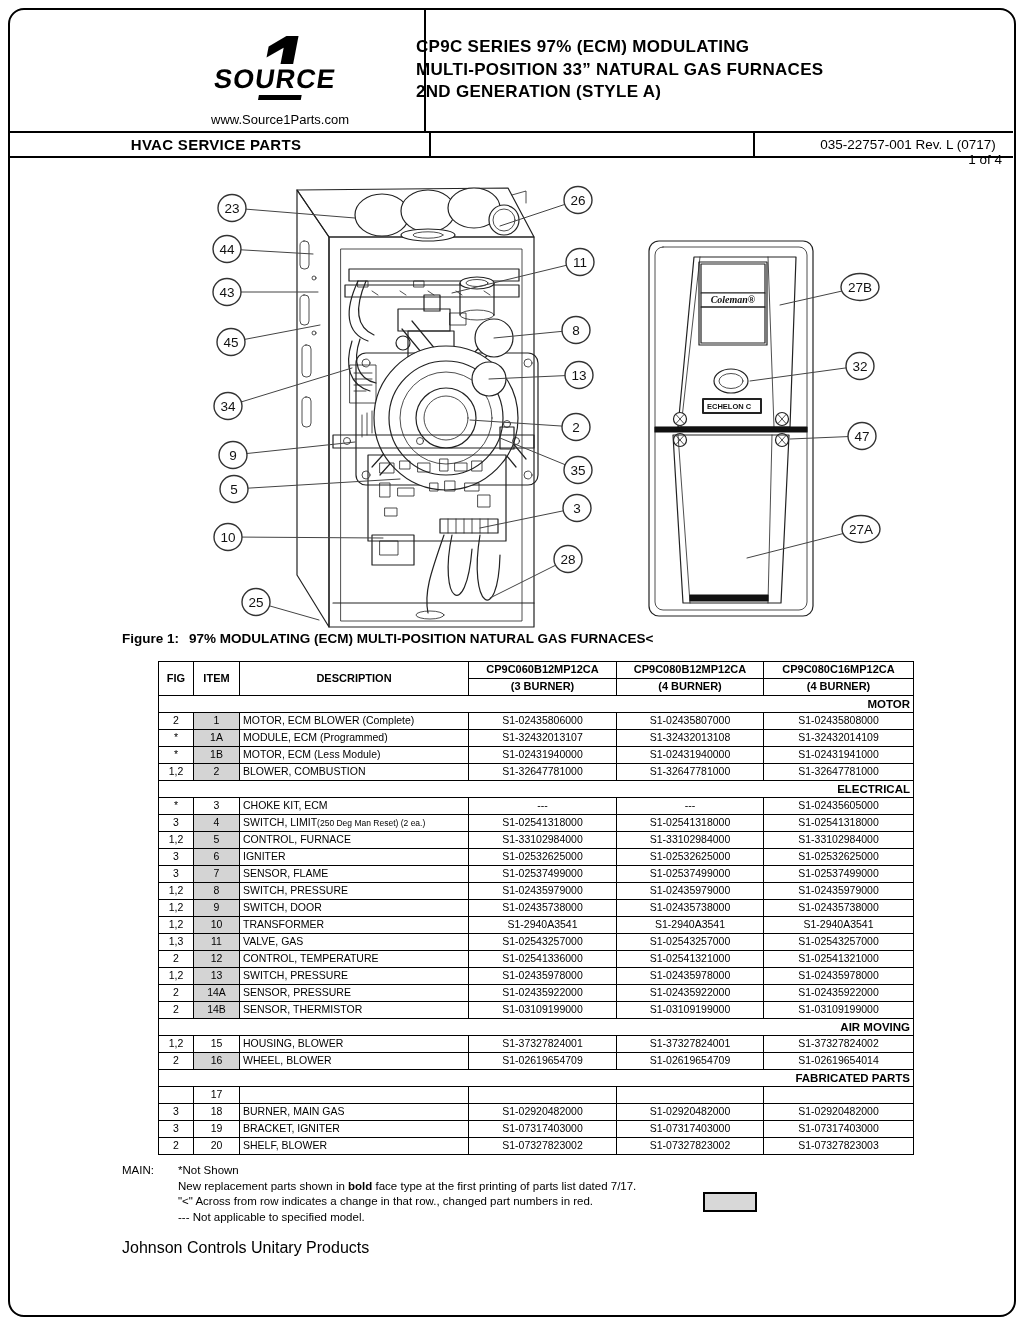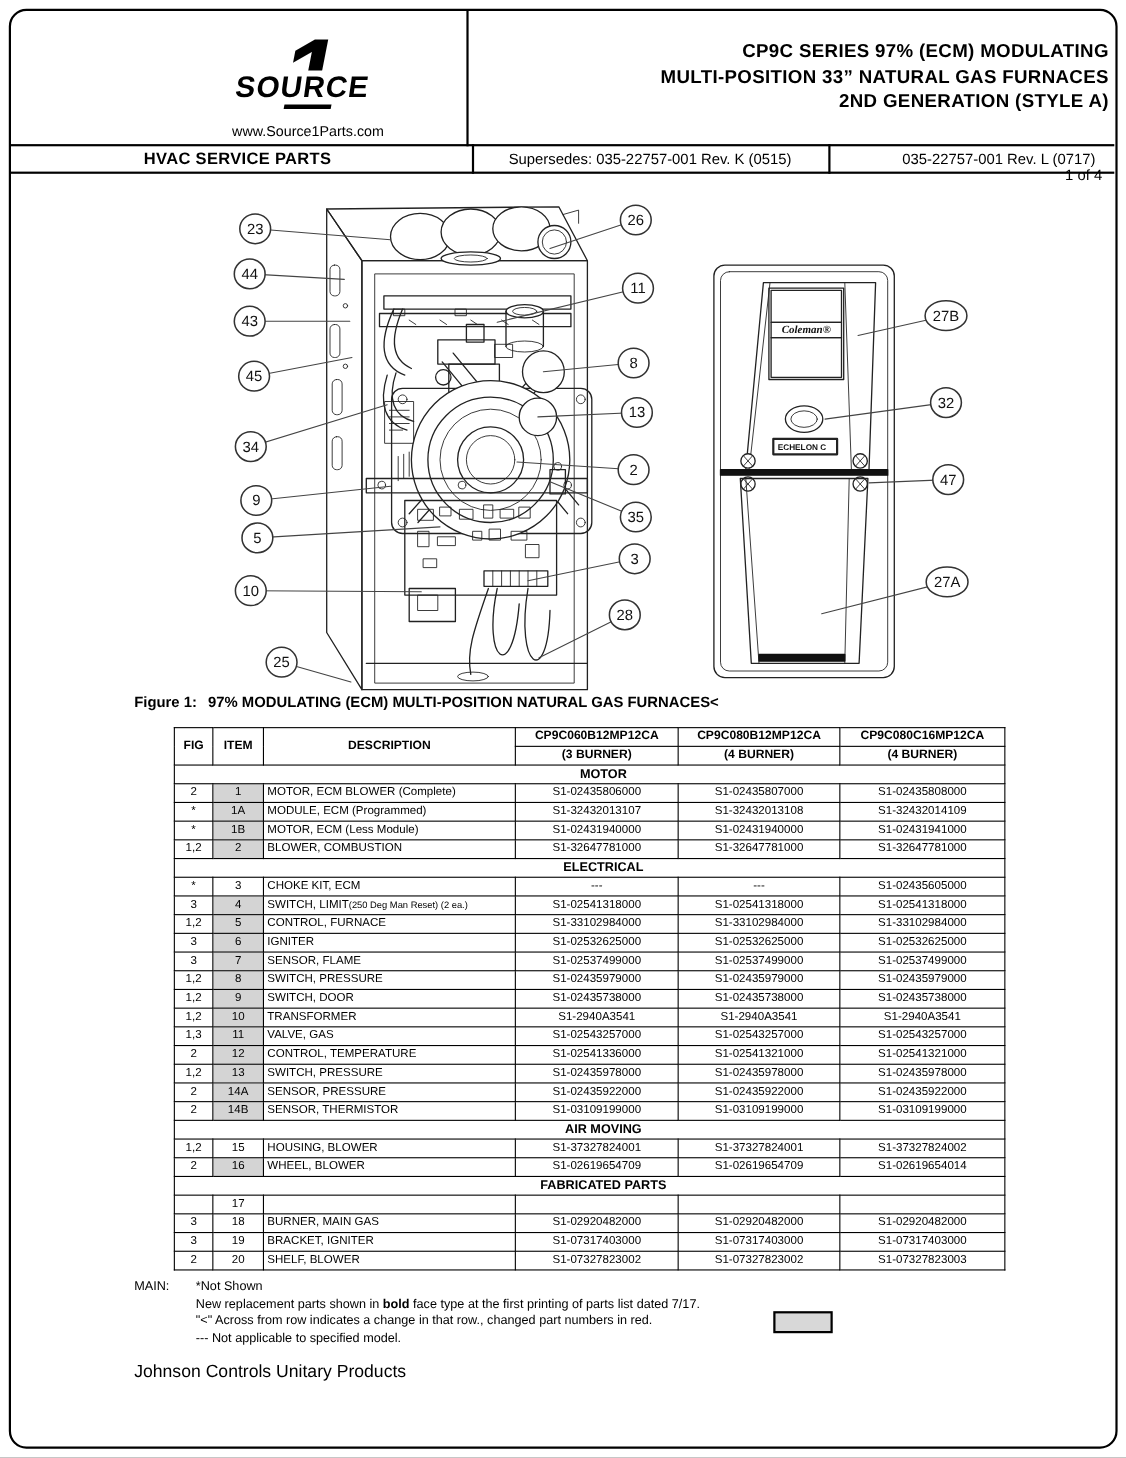--- a/index.html
+++ b/index.html
@@ -21,21 +21,21 @@
   .logo-mark { position:relative; display:inline-block; height:86px; }
   .logo-numeral { font-size:92px; line-height:84px; font-weight:bold; font-style:italic; letter-spacing:-4px; }
   .logo-word {
     position:absolute; left:50%; top:38px; transform:translateX(-54%) skewX(-8deg);
     font-size:27px; font-weight:bold; letter-spacing:1px;
     background:#fff; padding:0 3px; white-space:nowrap;
   }
   .logo-site { font-size:13px; margin-top:0px; }
 
   .doc-title {
-    position:absolute; left:438px; top:36px; width:570px; text-align:right;
+    position:absolute; left:416px; top:36px; width:570px; text-align:left;
     font-size:17px; font-weight:bold; line-height:22.5px; letter-spacing:0.3px;
   }
   .band-cell { position:absolute; top:133px; height:22px; display:flex; align-items:center; justify-content:center; }
   .dept { left:8px; width:416px; font-size:15px; font-weight:bold; letter-spacing:0.3px; }
   .supersedes { left:432px; width:318px; font-size:13.5px; }
   .docnum { left:756px; width:256px; font-size:13.5px;margin-left:24px; }
   .pagenum { position:absolute; left:880px; top:152px; width:122px; text-align:right; font-size:13.5px; }
 
   
   .figure-svg { position:absolute; left:0; top:183px; }
@@ -60,21 +60,21 @@
     position:absolute; left:158px; top:661px;
     border-collapse:collapse; table-layout:fixed;
     font-size:10.5px; line-height:1.05;
   }
   .parts-table td, .parts-table th { border:1.5px solid #000; padding:0 3px; height:17px; overflow:hidden; white-space:nowrap; }
   .parts-table th { font-size:11px; font-weight:bold; text-align:center; padding:0 2px; }
   .parts-table .c-fig, .parts-table .c-item, .parts-table .c-part { text-align:center; }
   .parts-table .c-desc { text-align:left;margin-top:12px; }
   .parts-table .small { font-size:8.5px; }
   .parts-table .shaded { background:#d4d4d4; }
-  .parts-table .section-row td { font-weight:bold; font-size:11.5px; text-align:center;padding-left:28px; }
+  .parts-table .section-row td { font-weight:bold; font-size:11.5px; text-align:right;padding-left:28px; }
 
   
   .notes { position:absolute; left:122px; top:1163px; font-size:11.5px; line-height:15.5px; }
   .notes .note-label { position:absolute; left:0; top:0; }
   .notes .note-lines { margin-left:56px; width:560px; }
   .swatch { position:absolute; left:703px; top:1192px; width:54px; height:20px; background:#d8d8d8; border:2px solid #000; }
 
   .footer-text { position:absolute; left:122px; top:1239px; font-size:16px; }
 </style>
 </head>
@@ -97,21 +97,20 @@
     <div class="logo-site">www.Source1Parts.com</div>
   </div>
 
   <div class="doc-title">
     <div>CP9C SERIES 97% (ECM) MODULATING</div>
     <div>MULTI-POSITION 33”  NATURAL  GAS  FURNACES</div>
     <div>2ND GENERATION (STYLE A)</div>
   </div>
 
   <div class="band-cell dept">HVAC SERVICE PARTS</div>
-  <div class="band-cell supersedes">Supersedes: 035-22757-001 Rev. K (0515)</div>
   <div class="band-cell docnum">035-22757-001 Rev. L (0717)</div>
   <div class="pagenum">1 of 4</div>
 
   <svg class="figure-svg" width="1024" height="462" viewBox="0 0 1024 462">
     <defs>
       <pattern id="louver" width="16" height="9" patternUnits="userSpaceOnUse" patternTransform="skewX(-14)">
         <rect x="1.5" y="1.5" width="13" height="6" fill="none" stroke="#222" stroke-width="1"></rect>
       </pattern>
     </defs>
 

